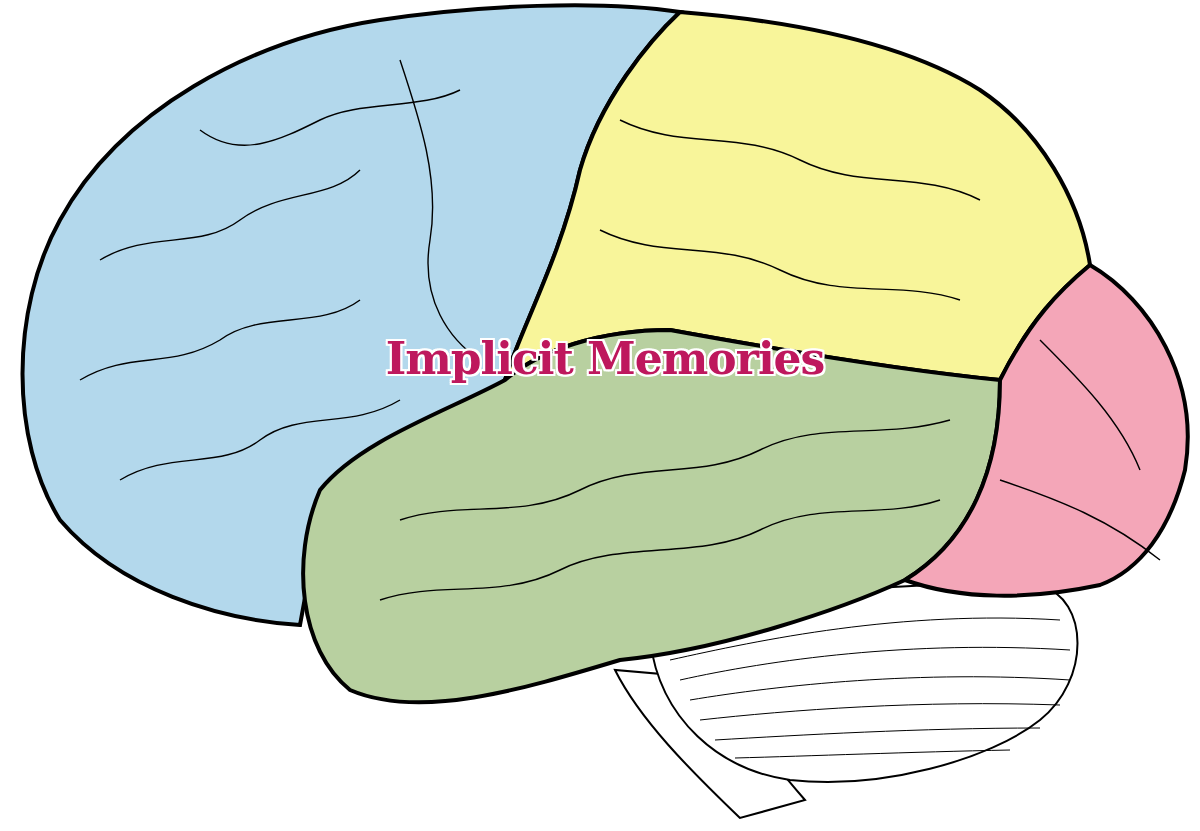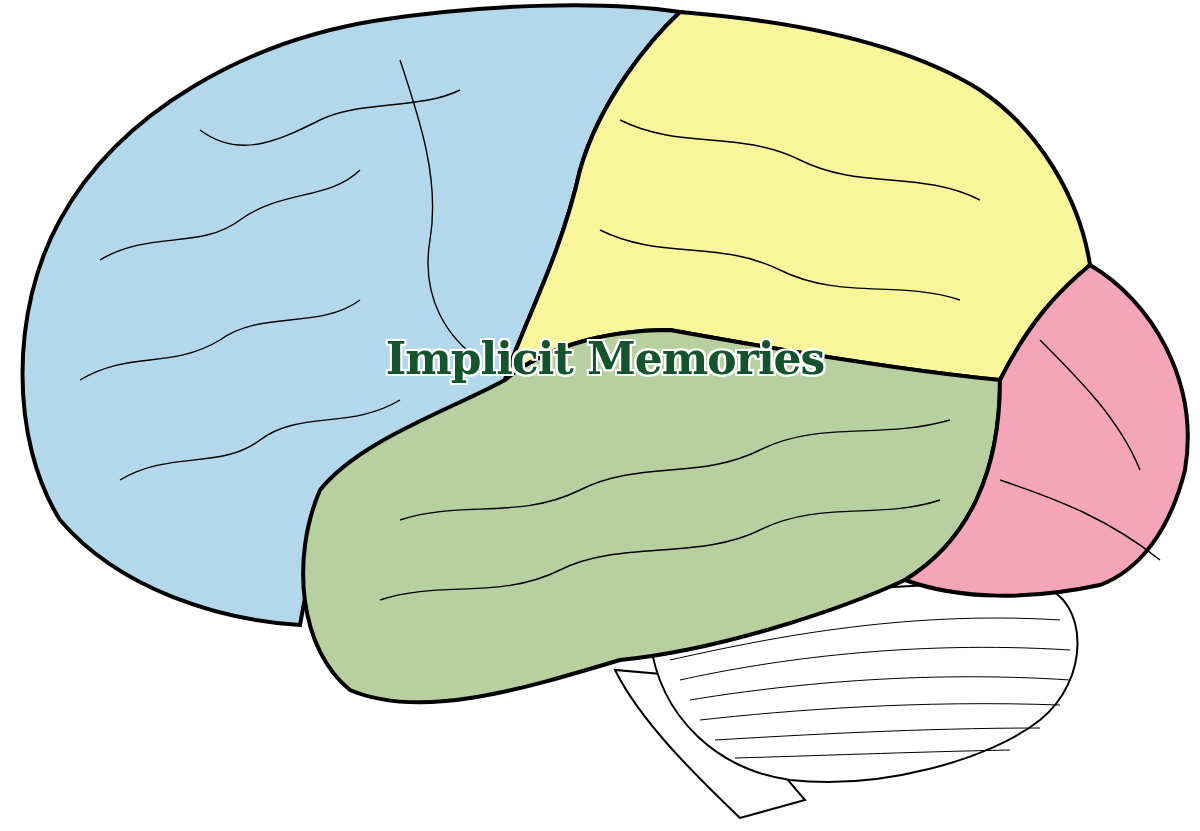--- a/index.html
+++ b/index.html
@@ -1,21 +1,21 @@
 <!DOCTYPE html>
 <html><head>
 <meta charset="utf-8">
 <style>
   html, body { margin:0; padding:0; background:#ffffff; }
   body { width:1200px; height:831px; position:relative; overflow:hidden; font-family:"DejaVu Serif", serif; }
   svg { position:absolute; left:0; top:0; }
   .title {
     position:absolute; left:370px; top:333px; width:470px; text-align:center;
     font-family:"DejaVu Serif", serif; font-weight:bold; font-size:44px; letter-spacing:-1px;
-    color:#14532d;
+    color:#be185d;
     text-shadow: 2px 0 0 #fff, -2px 0 0 #fff, 0 2px 0 #fff, 0 -2px 0 #fff, 2px 2px 0 #fff, -2px -2px 0 #fff, 2px -2px 0 #fff, -2px 2px 0 #fff;
   }
 </style>
 </head>
 <body>
 
 <svg width="1200" height="831" viewBox="0 0 1200 831">
 
   <path d="M615,670 C640,720 690,770 740,818 L805,800 C770,760 740,720 730,680 Z" fill="#fff" stroke="#000" stroke-width="2"></path>
 

